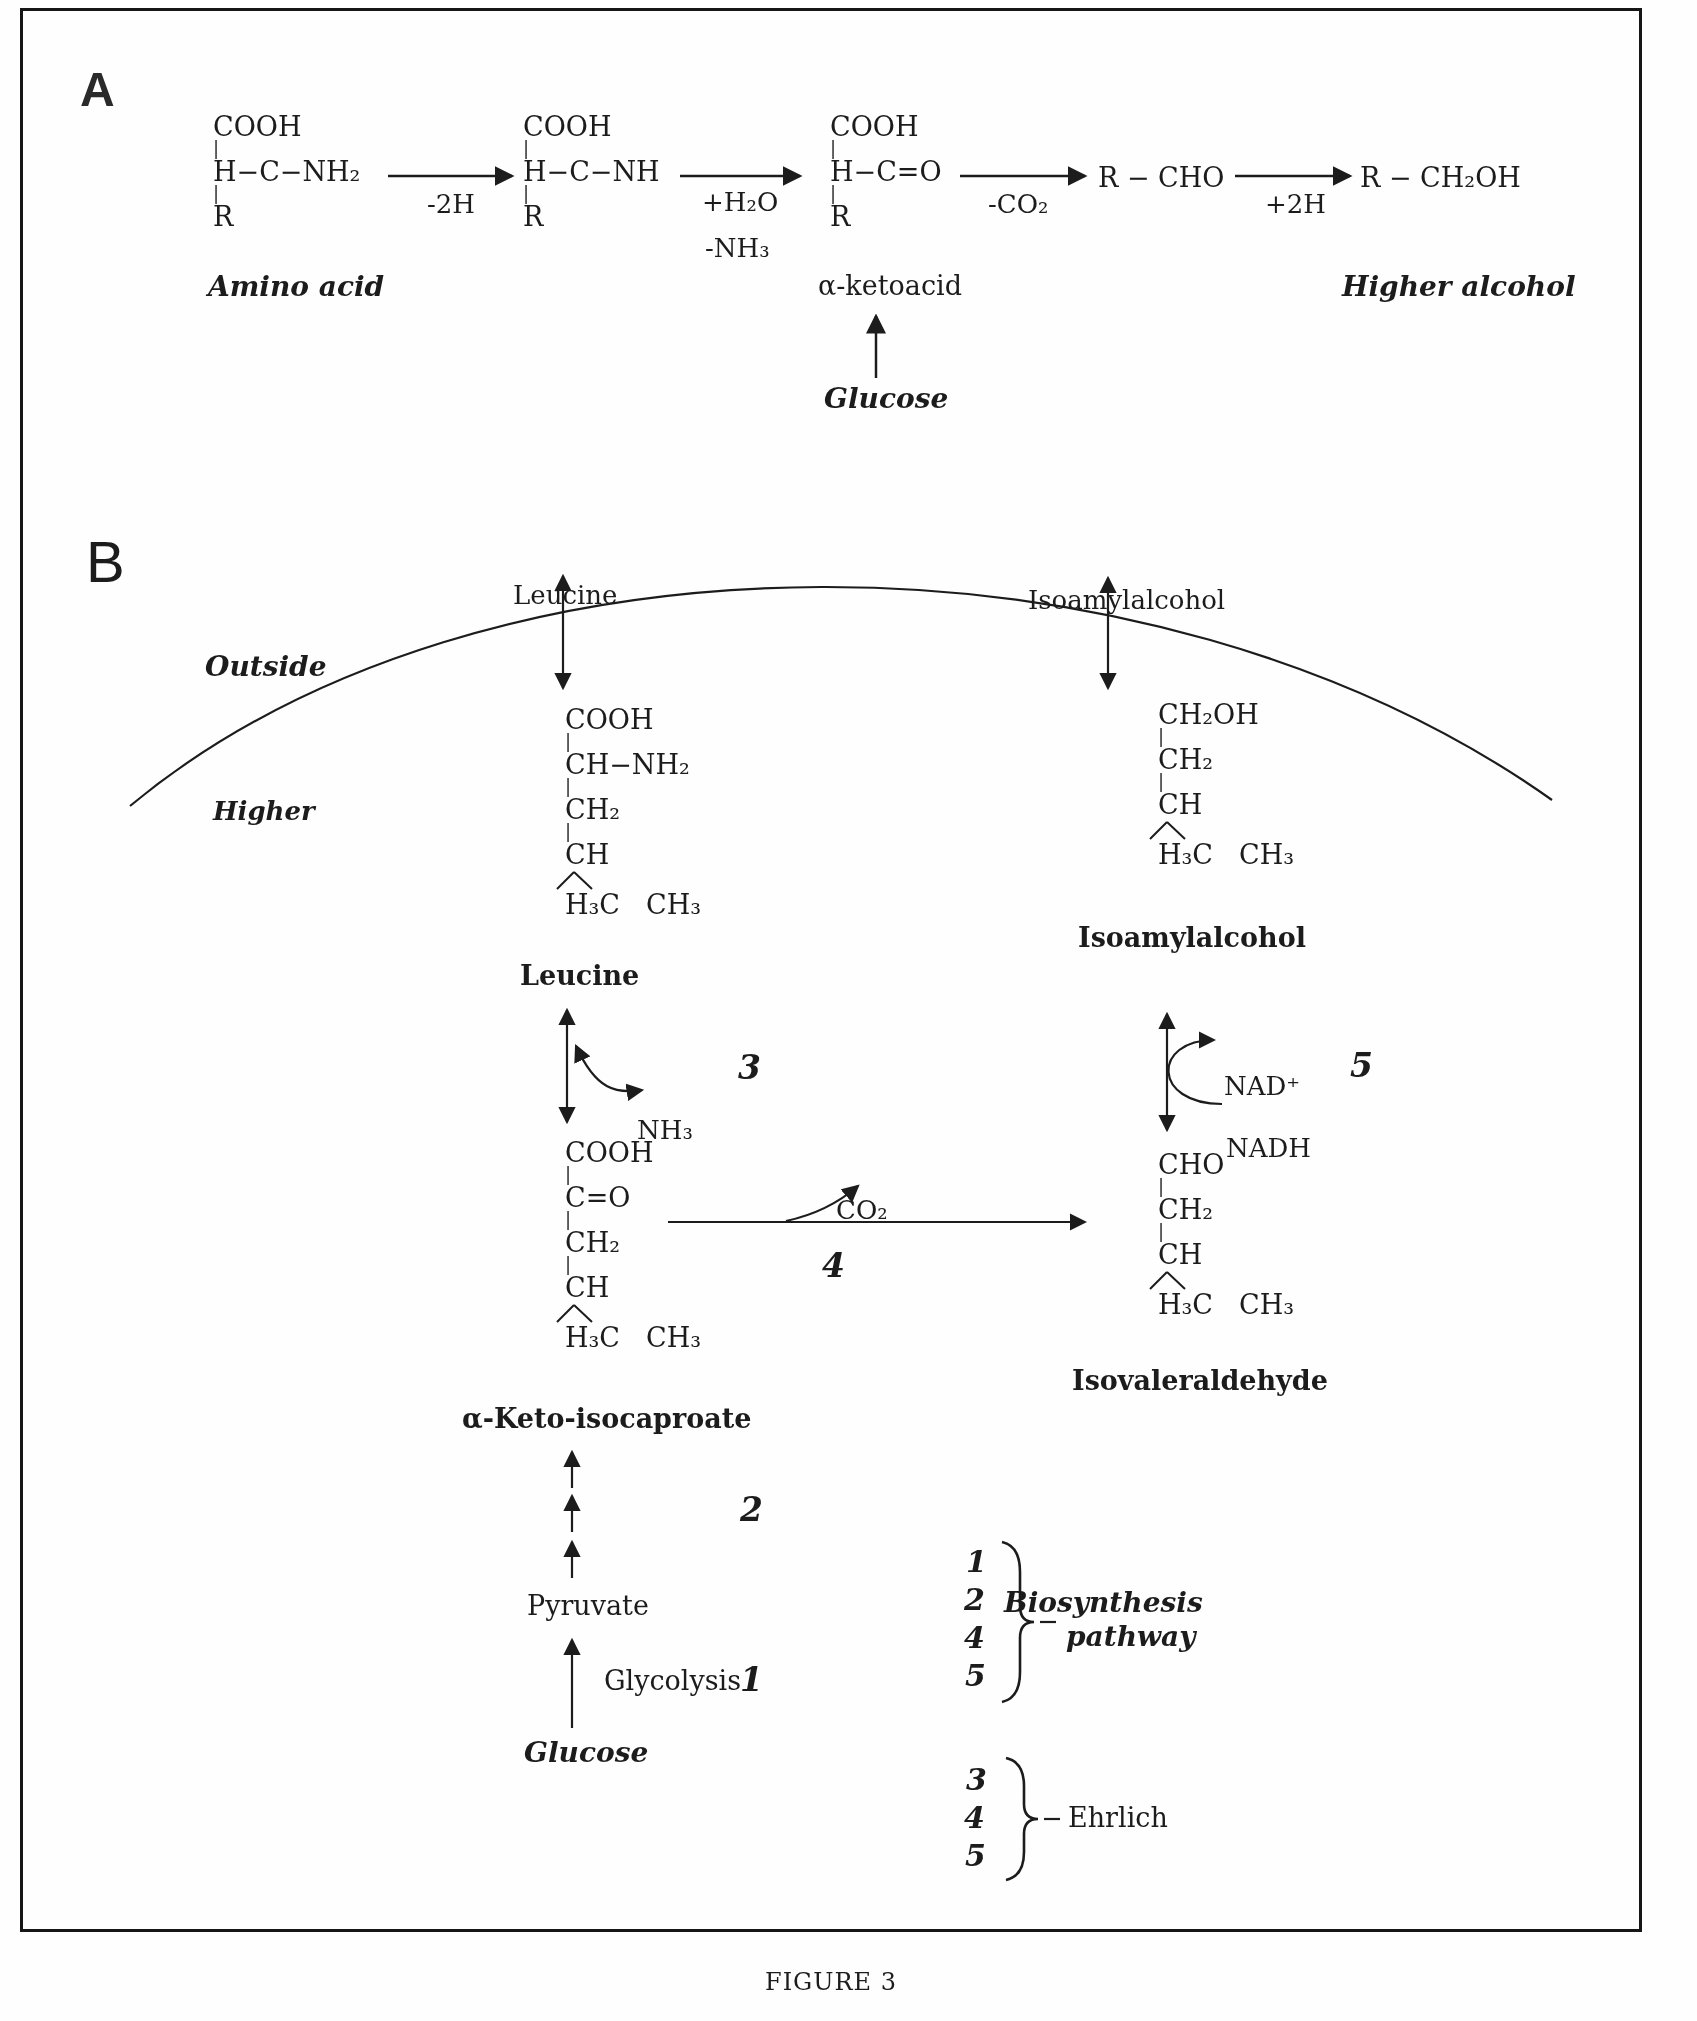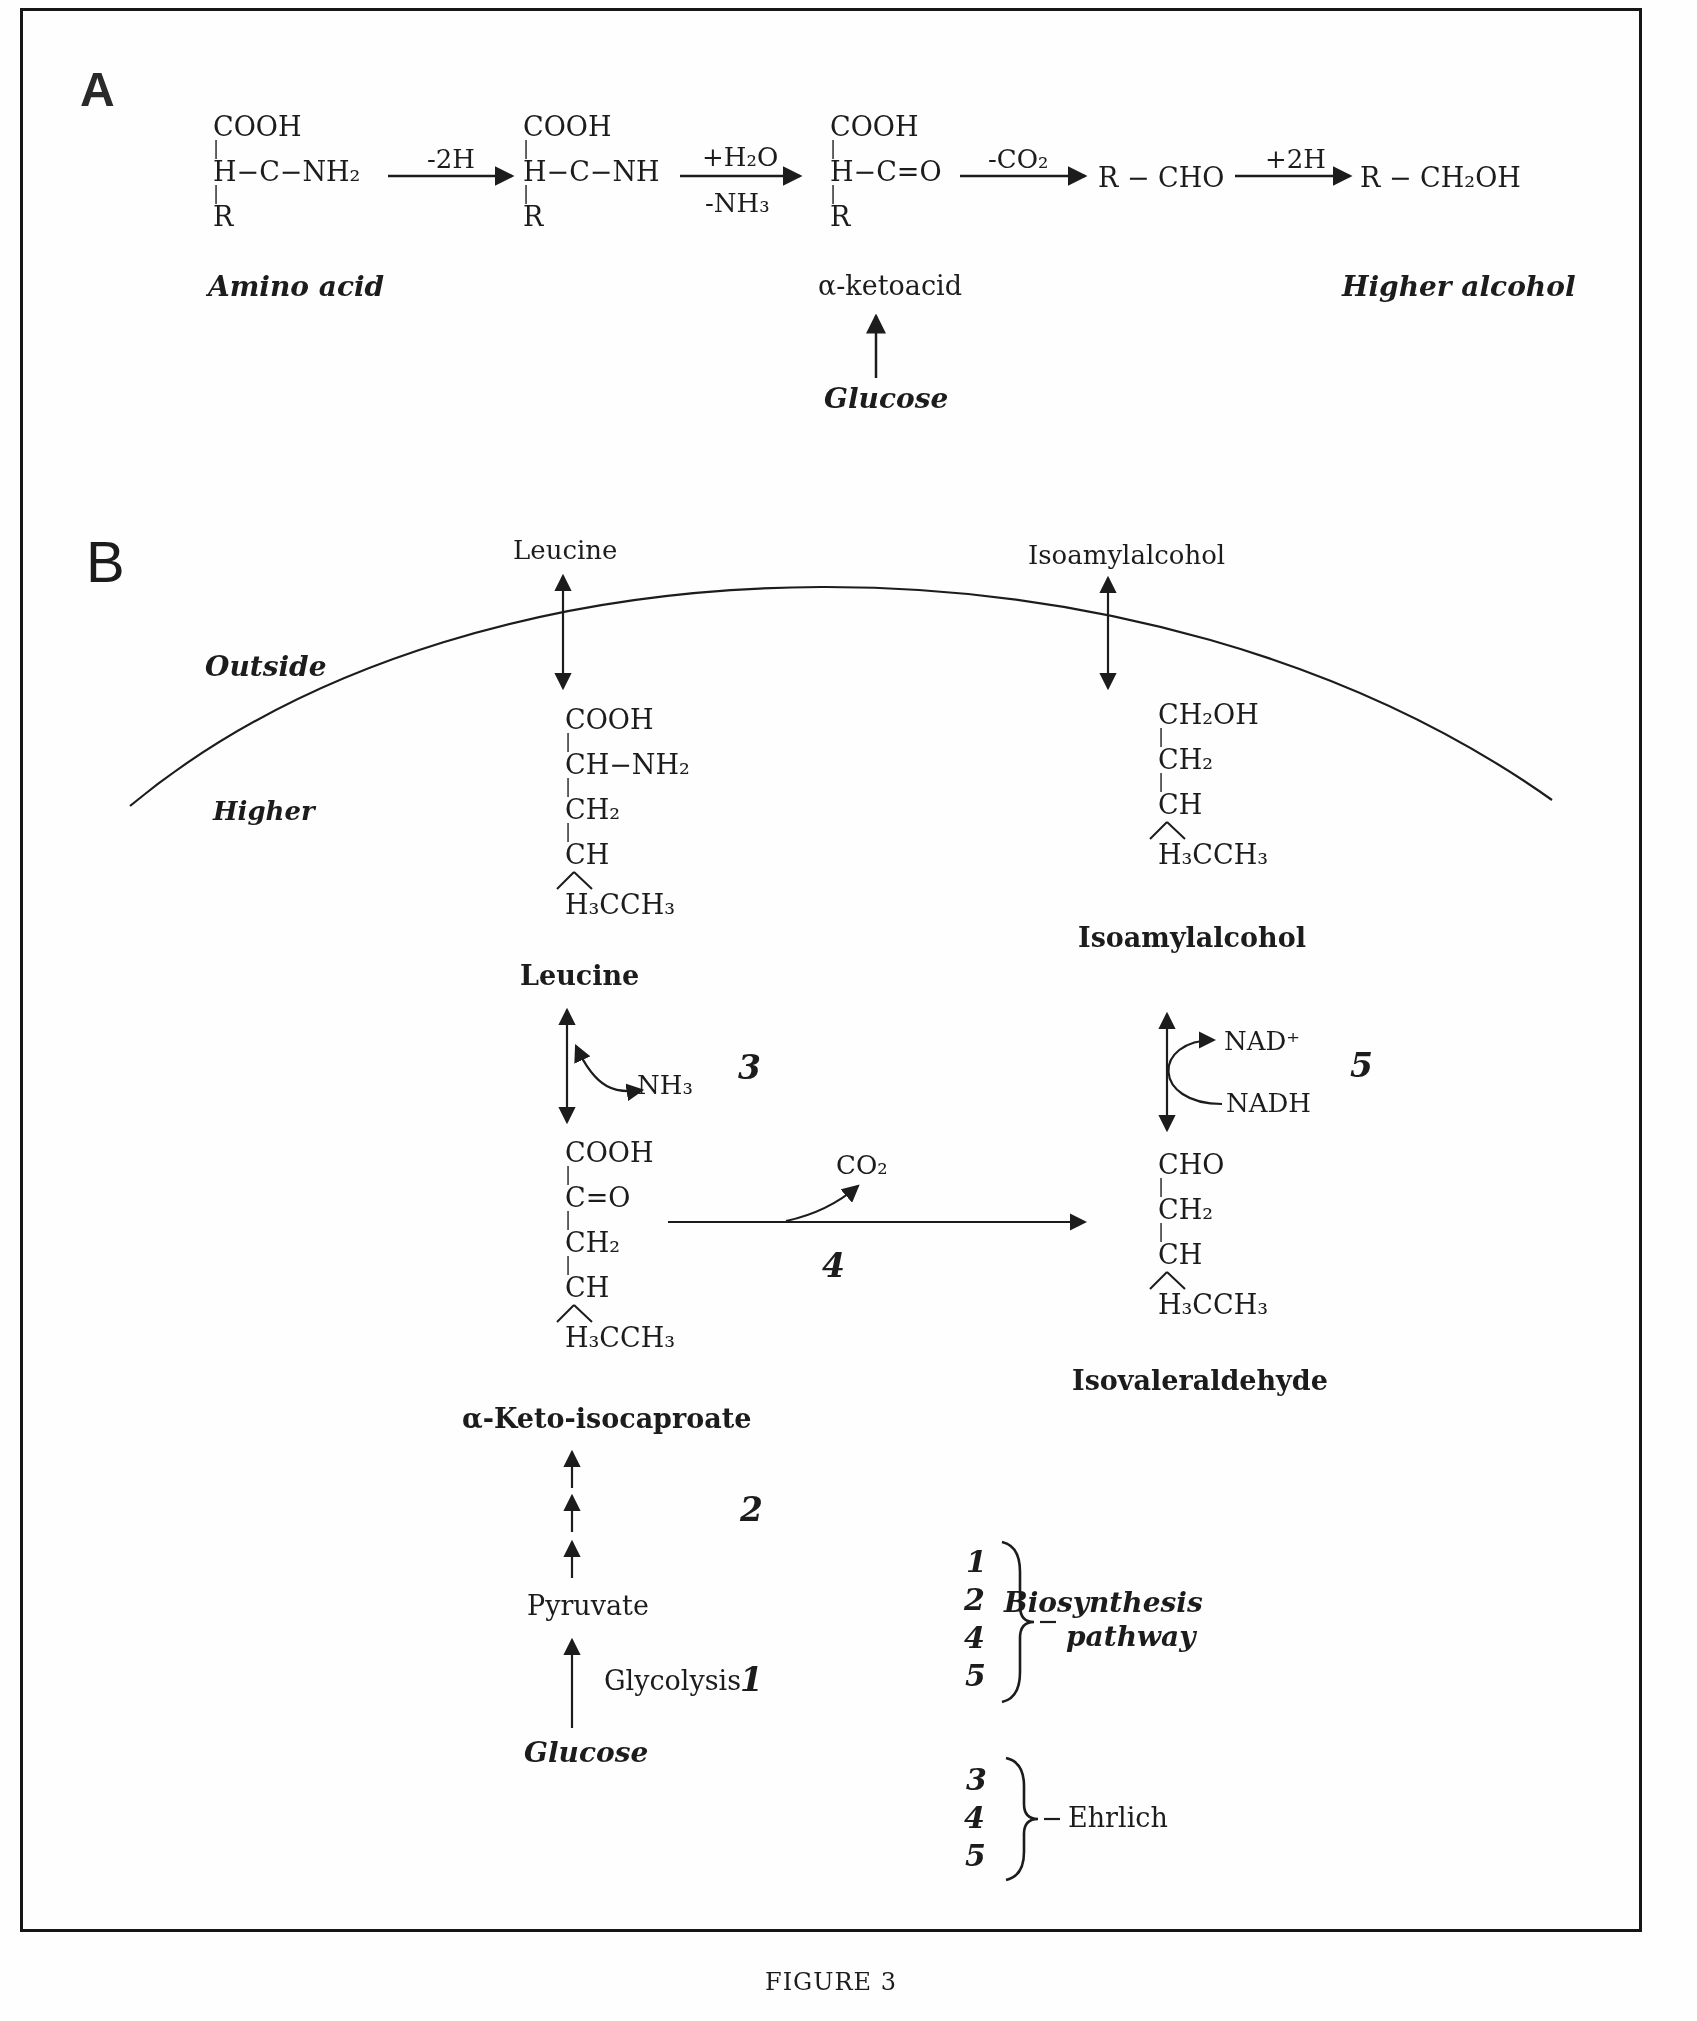--- a/index.html
+++ b/index.html
@@ -9,25 +9,25 @@
   .frame{position:absolute;left:20px;top:8px;width:1616px;height:1918px;border:3px solid #161616;}
   .panelA-letter{position:absolute;left:80px;top:62px;font-family:"Liberation Sans","DejaVu Sans",sans-serif;
         font-weight:bold;font-size:48px;color:#2a2a2a;}
   .panelB-letter{position:absolute;left:86px;top:528px;font-family:"Liberation Sans","DejaVu Sans",sans-serif;
         font-weight:normal;font-size:58px;color:#1c1c1c;}
   .struct{position:absolute;font-size:27px;line-height:29px;}
   .struct div{margin:0;}
   .bond{font-size:18px;line-height:14px;height:16px;}
   .iC{margin-left:36px;} .iB{margin-left:44px;} .iR{margin-left:37px;}
   .bX{margin-left:6px;}
-  .methyls{display:flex;margin-left:-58px;margin-top:2px;text-align:right;}
+  .methyls{display:flex;gap:26px;margin-left:-58px;margin-top:2px;text-align:right;}
   .vee{display:block;margin-left:-16px;margin-top:2px;}
   .cap{position:absolute;font-weight:bold;font-size:27px;}
   .cap28{position:absolute;font-weight:bold;font-size:28px;font-style:italic;}
-  .lbl{position:absolute;font-size:26px;}
+  .lbl{position:absolute;font-size:26px;margin-top:45px;}
   .lbl27{position:absolute;font-size:27px;}
   .stepnum{position:absolute;font-weight:bold;font-style:italic;font-size:33px;}
   .legnum{position:absolute;font-weight:bold;font-style:italic;font-size:30px;}
   .inside-lbl{position:absolute;font-weight:bold;font-style:italic;font-size:26px;}
   .figcap{position:absolute;left:731px;top:1968px;width:200px;text-align:center;
         font-size:24px;letter-spacing:1px;}
   svg.overlay{position:absolute;left:0;top:0;pointer-events:none;}
   .ln{stroke:#1c1c1c;stroke-width:2.2;fill:none;}
   .lnA{stroke:#1c1c1c;stroke-width:2.5;fill:none;}
   .br{stroke:#1c1c1c;stroke-width:2.6;fill:none;}

